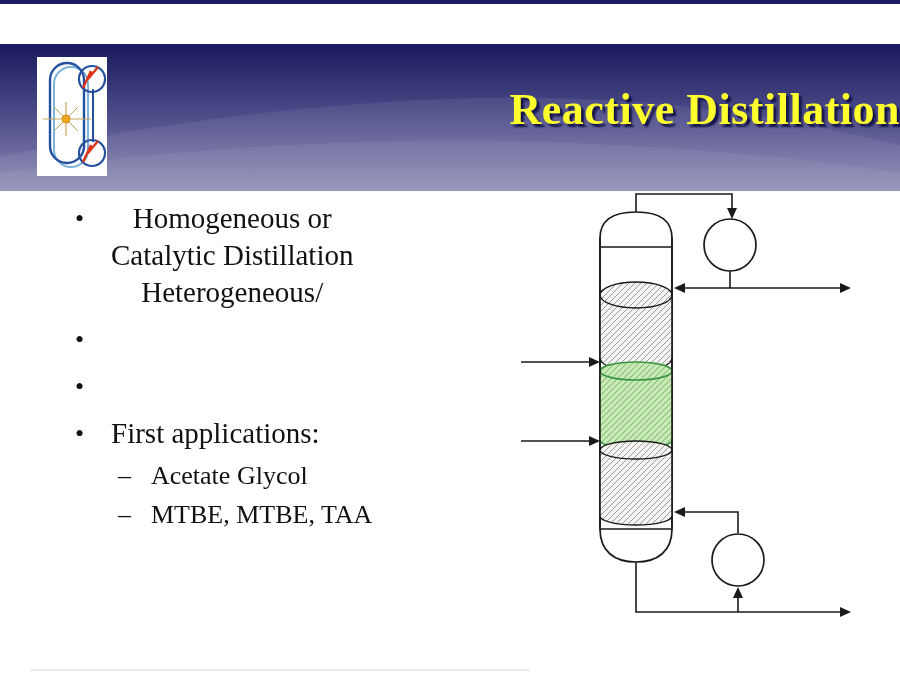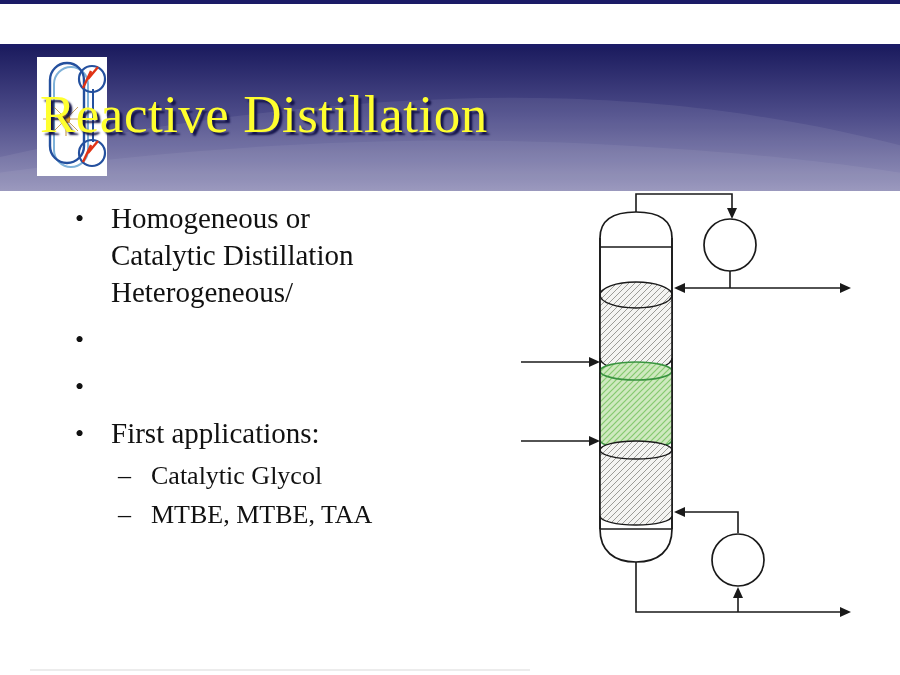--- a/index.html
+++ b/index.html
@@ -5,29 +5,29 @@
   html,body{margin:0;padding:0;background:#ffffff;}
   .slide{position:relative;width:900px;height:675px;background:#ffffff;overflow:hidden;
          font-family:"Liberation Serif", serif;}
   .top-strip{position:absolute;left:0;top:0;width:900px;height:4px;background:var(--navy-strip);}
   .banner{position:absolute;left:0;top:44px;width:900px;height:147px;
           border-top:4px solid var(--navy-strip);box-sizing:border-box;
           background:linear-gradient(180deg,var(--banner-top) 0%,var(--banner-mid) 48%,var(--banner-bottom) 100%);}
   .banner-waves{position:absolute;inset:0;width:100%;height:100%;}
   .logo{position:absolute;left:37px;top:9px;width:70px;height:119px;background:#ffffff;}
   .logo svg{display:block;width:100%;height:100%;}
-  .page-title{position:absolute;left:40px;right:0;top:36px;margin:0;text-align:left;
-          font-size:53px;font-weight:normal;letter-spacing:0.5px;
+  .page-title{position:absolute;left:40px;right:0;top:36px;margin:0;text-align:right;
+          font-size:44px;font-weight:bold;letter-spacing:0.5px;
           color:var(--title-color);
           text-shadow:3px 3px 2px var(--title-shadow);}
   .bullets{position:absolute;left:75px;top:200px;width:430px;color:var(--text-color);}
   .b-item{display:flex;margin:0 0 10px 0;font-size:29px;line-height:37px;}
   .b-item.tight{margin-bottom:4px;}
   .b-marker{flex:none;width:36px;font-size:26px;}
-  .b-line{display:block;}
+  .b-line{display:block;text-align:center;}
   .sub-item{display:flex;margin-left:43px;font-size:26px;line-height:39px;}
   .sub-marker{flex:none;width:33px;}
   .diagram{position:absolute;left:0;top:0;width:900px;height:675px;}
   .ln{stroke:var(--line);stroke-width:1.6;fill:none;}
   .ln-fat{stroke:var(--line);stroke-width:1.7;fill:#ffffff;}
   .arrow{fill:var(--line);stroke:none;}
   .pg-bg{fill:var(--gray-fill);}
   .pg-ln{stroke:var(--gray-hatch);stroke-width:1;fill:none;}
   .pgr-bg{fill:var(--green-fill);}
   .pgr-ln{stroke:var(--green-hatch);stroke-width:1.2;fill:none;}
@@ -91,21 +91,21 @@
       <span class="b-marker">•</span>
     </div>
     <div class="b-item tight">
       <span class="b-marker">•</span>
       <span class="b-text">
         <span class="b-line">First applications:</span>
       </span>
     </div>
     <div class="sub-item">
       <span class="sub-marker">–</span>
-      <span>Catalytic Glycol</span>
+      <span>Acetate Glycol</span>
     </div>
     <div class="sub-item">
       <span class="sub-marker">–</span>
       <span>MTBE, MTBE, TAA</span>
     </div>
   </div>
 
   <svg class="diagram" viewBox="0 0 900 675">
     <defs>
       <pattern id="hatch-gray" patternUnits="userSpaceOnUse" width="6" height="6">

